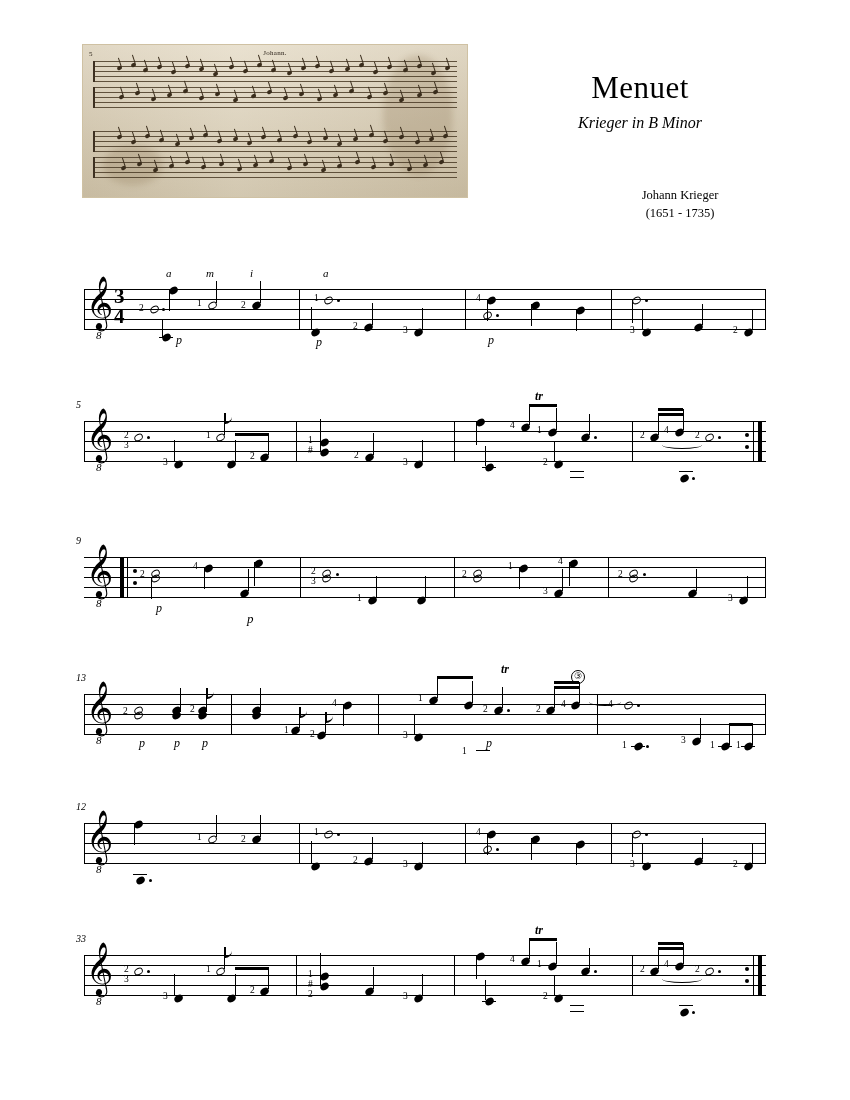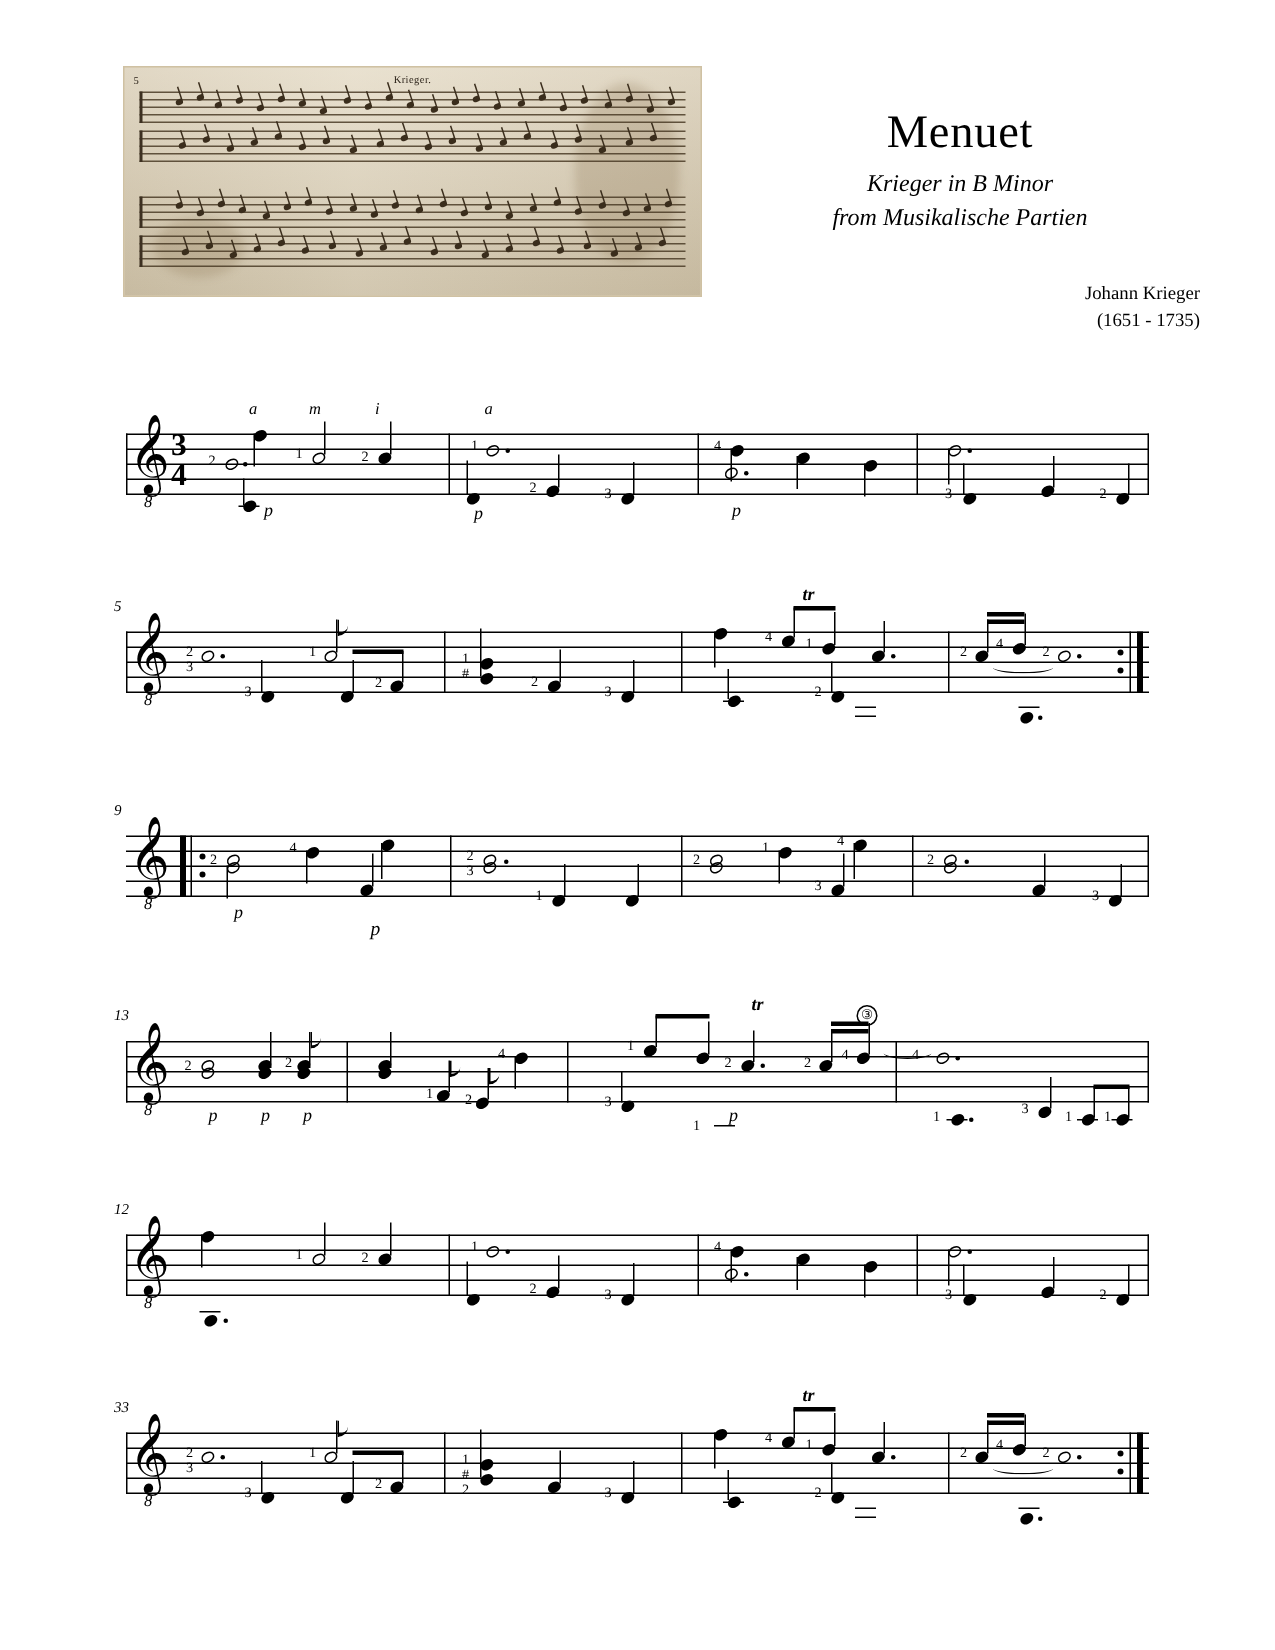--- a/index.html
+++ b/index.html
@@ -120,21 +120,21 @@
     font-style: italic;
     font-size: 16px;
     line-height: 1.45;
     margin-top: 6px;
   }
   .composer-block {
     position: absolute;
     left: 560px;
     top: 186px;
     width: 240px;
-    text-align: right;
+    text-align: center;
     font-size: 12.5px;
     line-height: 1.45;
   }
 
   
   .system {
     position: absolute;
     left: 84px;
     width: 682px;
     height: 46px;
@@ -293,21 +293,21 @@
 </head>
 <body>
 
 <div class="page">
 
   <div class="facsimile">
     <div class="fac-paper"></div>
     <div class="fac-stain" style="left:300px;top:10px;width:70px;height:120px;"></div>
     <div class="fac-stain" style="left:20px;top:100px;width:60px;height:40px;"></div>
     <div class="fac-pageno">5</div>
-    <div class="fac-title">Krieger.</div>
+    <div class="fac-title">Johann.</div>
 
     <div class="fac-system" style="top:16px;">
       <div class="ln" style="top:0"></div>
         <div class="ln" style="top:5px"></div>
         <div class="ln" style="top:10px"></div>
         <div class="ln" style="top:15px"></div>
         <div class="ln" style="top:20px"></div>
       <div class="fac-brace" style="top:0;height:21px;"></div>
       <div class="fac-notes">
         <i style="left:6px;top:5px"></i>
@@ -428,21 +428,20 @@
           <i style="left:296px;top:10px"></i>
           <i style="left:312px;top:6px"></i>
           <i style="left:328px;top:3px"></i>
       </div>
     </div>
   </div>
 
   <div class="title-block">
     <div class="main-title">Menuet</div>
     <div class="subtitle">Krieger in B Minor</div>
-    <div class="subtitle" style="margin-top:0">from Musikalische Partien</div>
   </div>
   <div class="composer-block">
     <div>Johann Krieger</div>
     <div>(1651 - 1735)</div>
   </div>
 
   <div class="system" style="top:289px;">
     <div class="staff">
       <div class="sl"></div>
         <div class="sl"></div>

